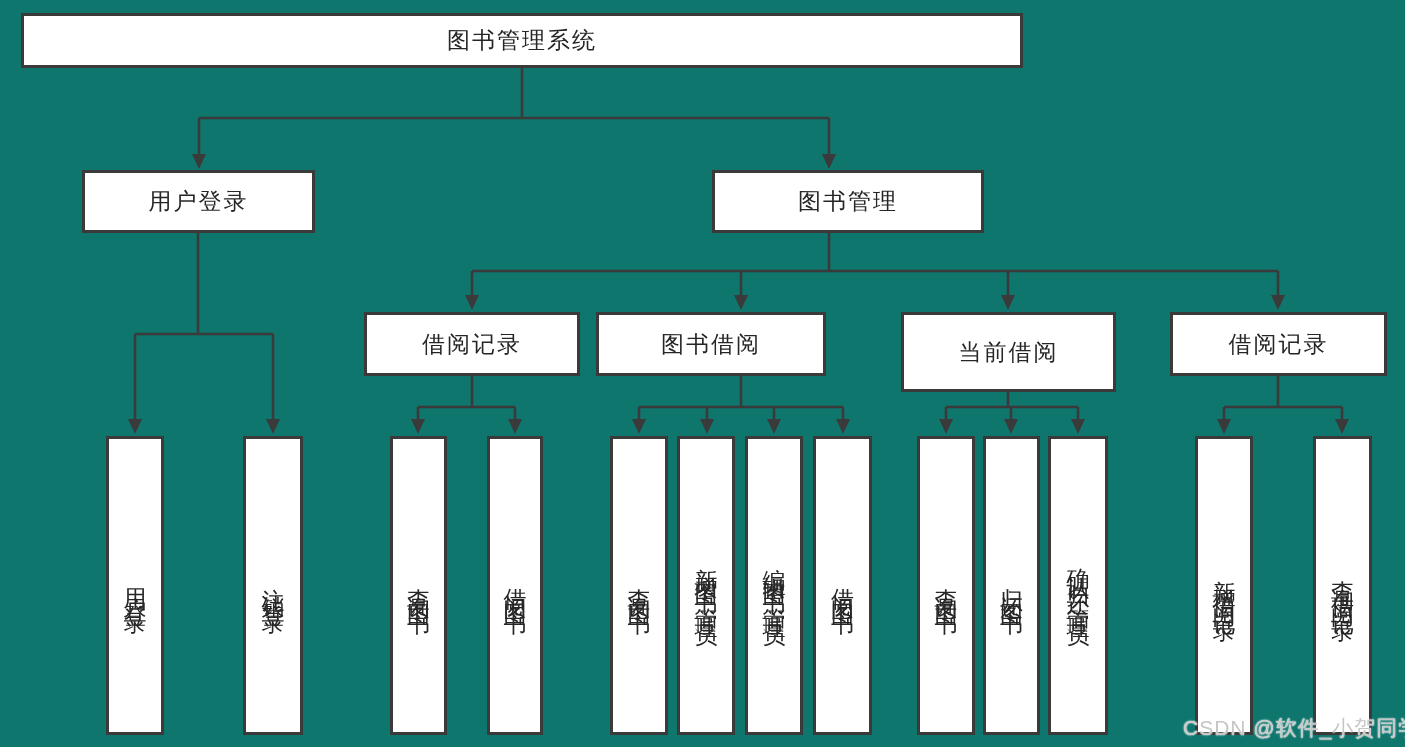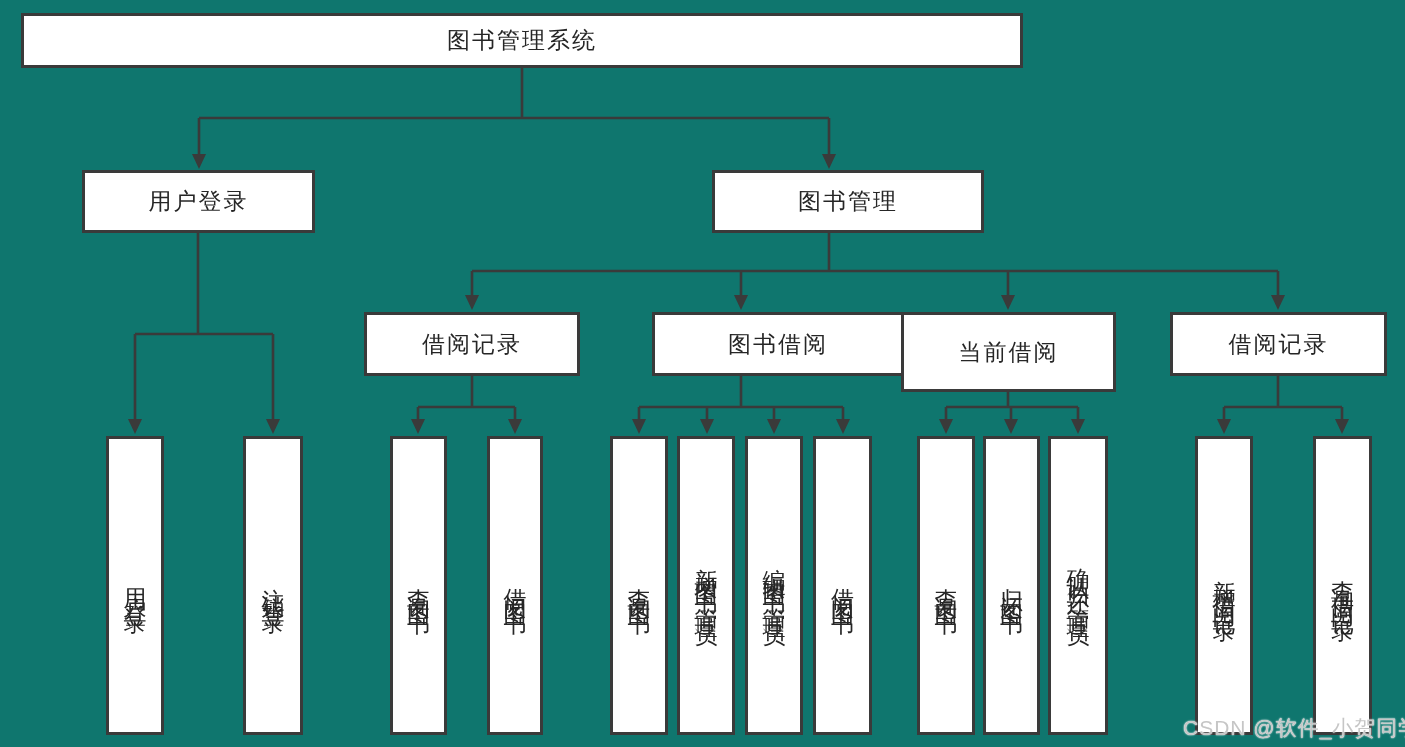--- a/index.html
+++ b/index.html
@@ -99,21 +99,21 @@
   <div class="node" style="left:82px;top:170px;width:233px;height:63px">
     <span>用户登录</span>
   </div>
   <div class="node" style="left:712px;top:170px;width:272px;height:63px">
     <span>图书管理</span>
   </div>
 
   <div class="node" style="left:364px;top:312px;width:216px;height:64px">
     <span>借阅记录</span>
   </div>
-  <div class="node" style="left:652px;top:312px;width:252px;height:64px">
+  <div class="node" style="left:596px;top:312px;width:230px;height:64px">
     <span>图书借阅</span>
   </div>
   <div class="node" style="left:901px;top:312px;width:215px;height:80px">
     <span>当前借阅</span>
   </div>
   <div class="node" style="left:1170px;top:312px;width:217px;height:64px">
     <span>借阅记录</span>
   </div>
 
   <div class="node" style="left:106px;top:436px;width:58px;height:299px">

